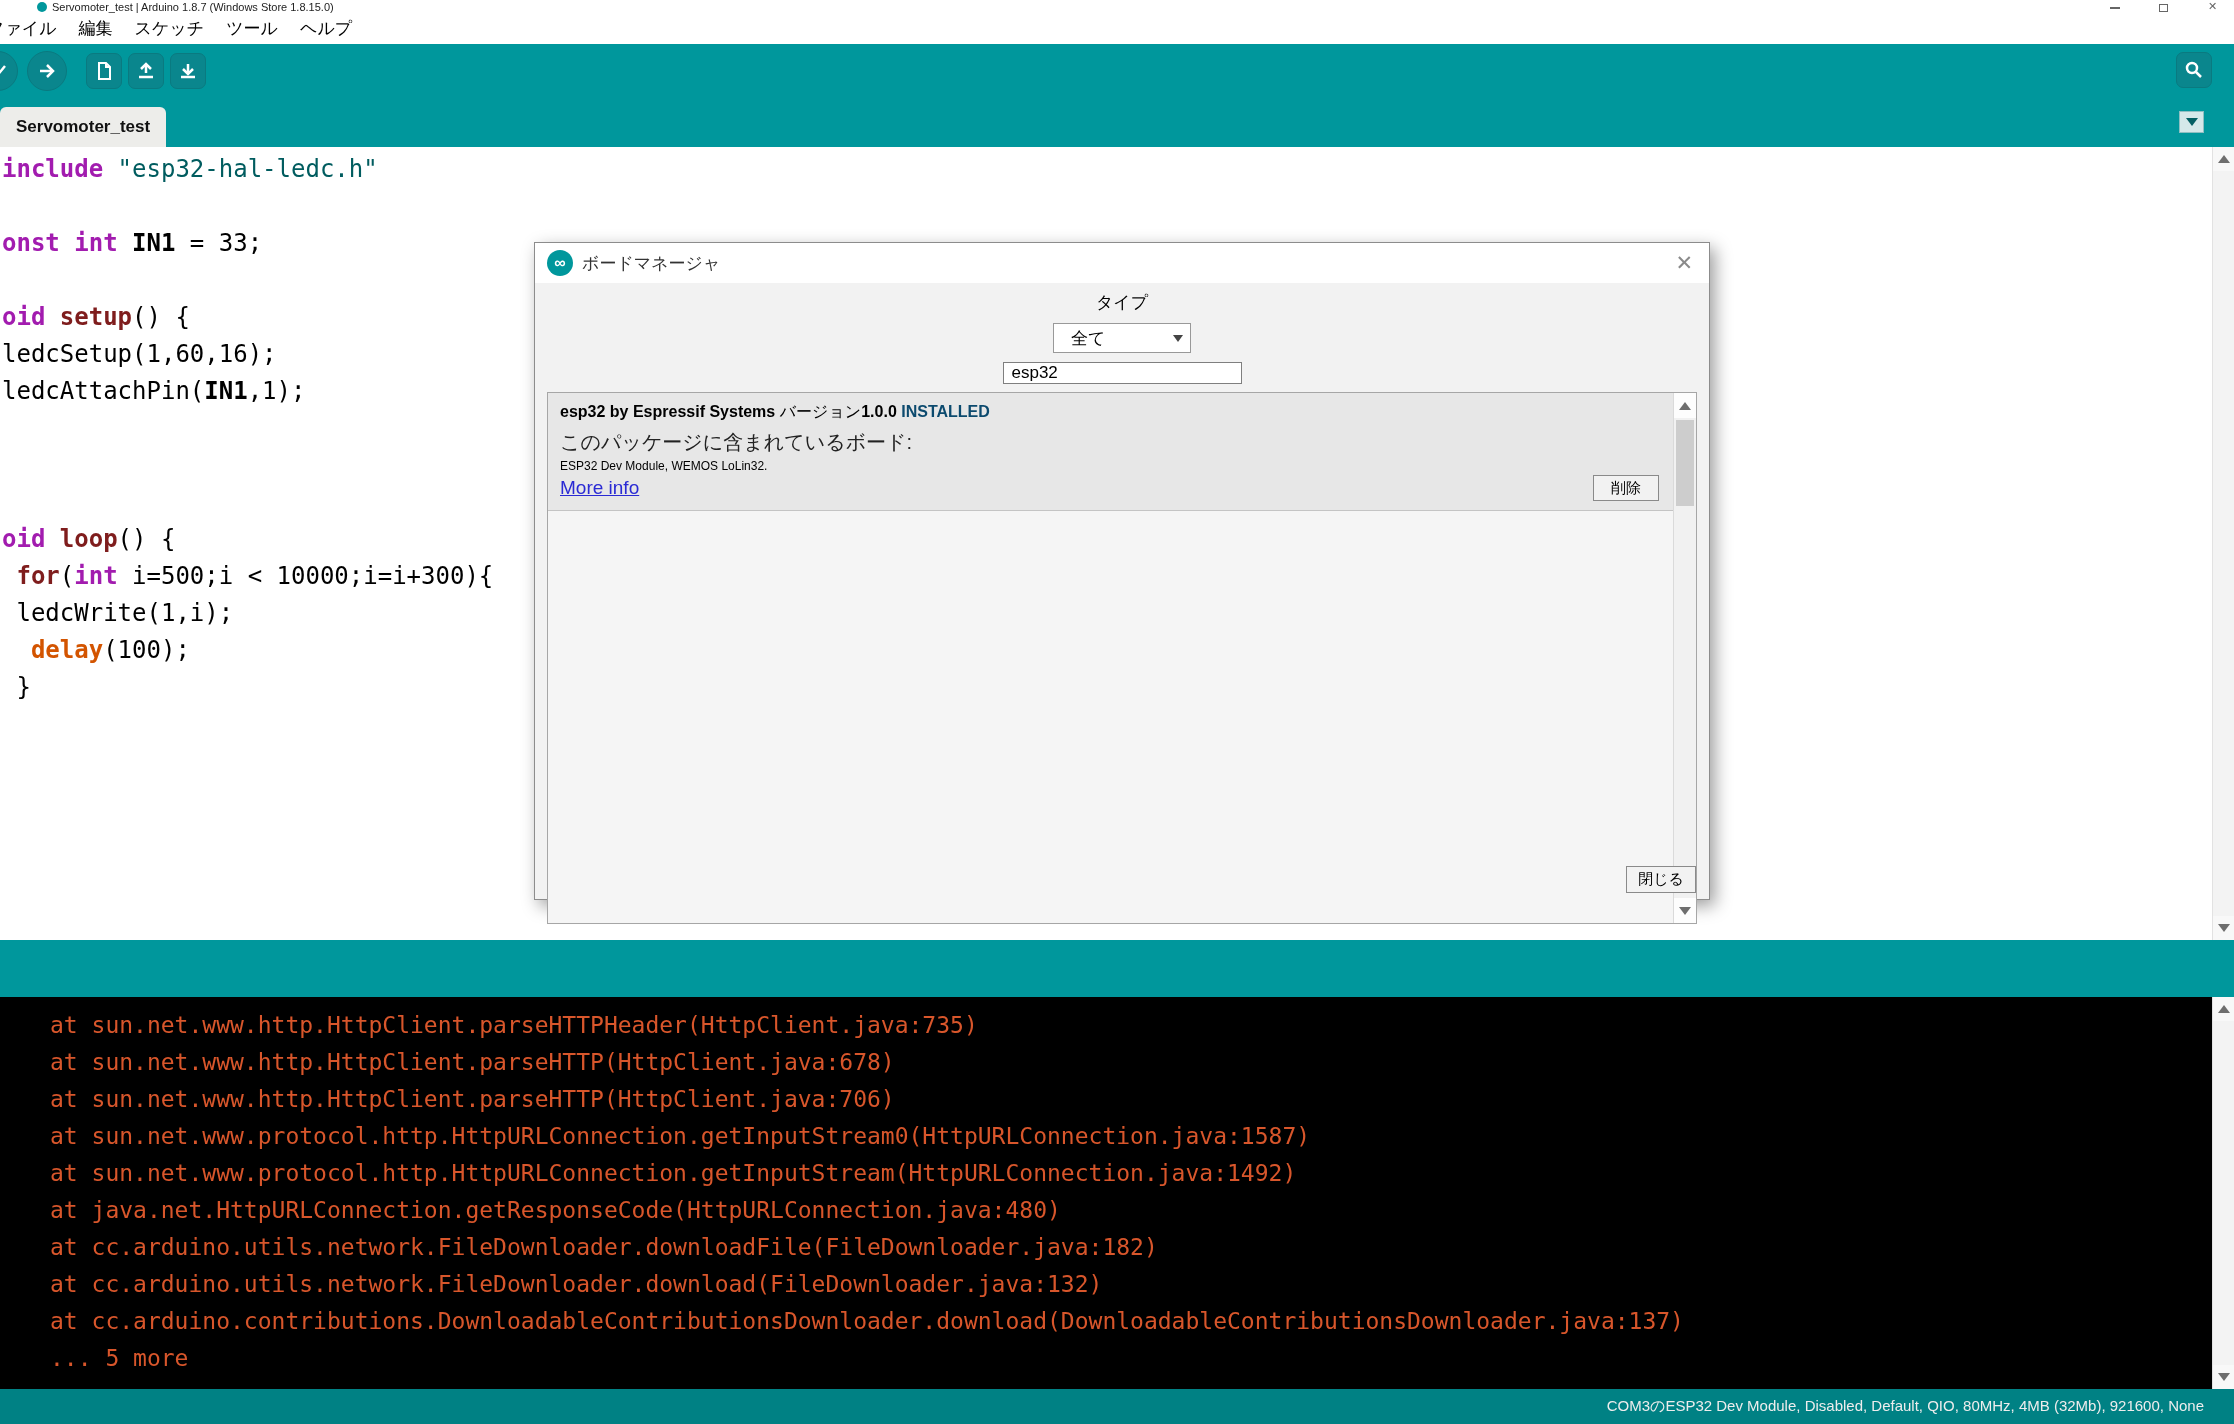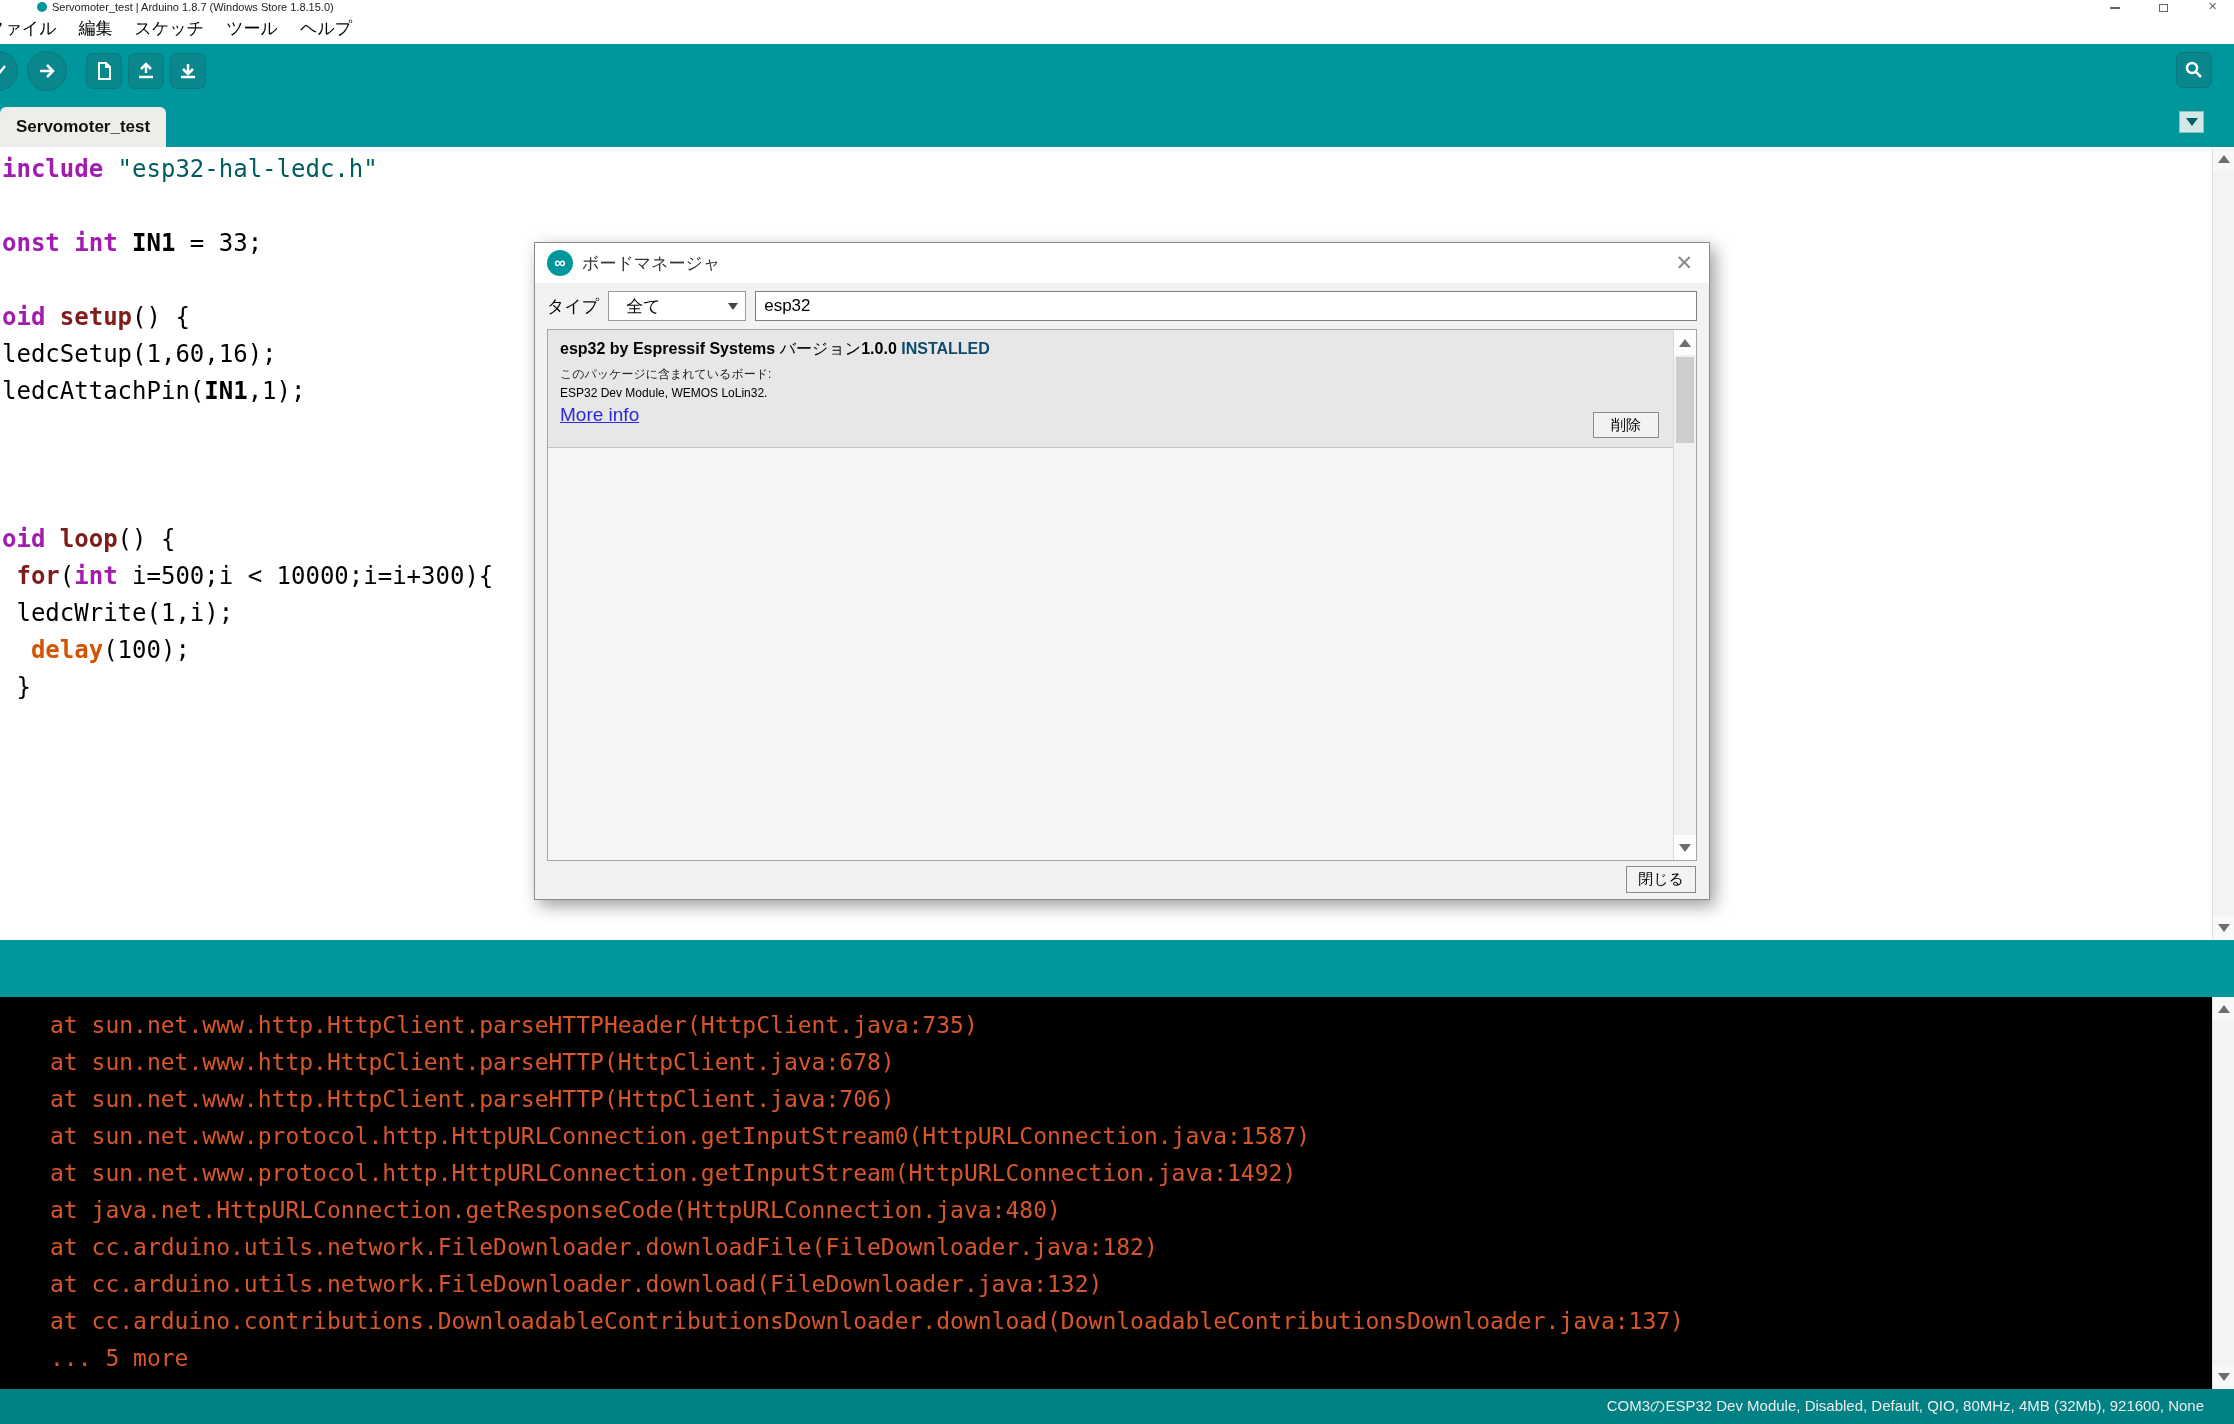--- a/index.html
+++ b/index.html
@@ -86,36 +86,36 @@
   .dialog { position: absolute; left: 534px; top: 242px; width: 1176px; height: 658px;
             background: #F2F2F2; border: 1px solid #8C8C8C;
             box-shadow: 5px 6px 16px rgba(0,0,0,.38); }
   .dlg-title { height: 40px; background: #FFF; display: flex; align-items: center;
                padding: 0 12px; font-size: 17px; color: #333; }
   .dlg-icon { width: 26px; height: 26px; border-radius: 50%; background: #00979C; color: #fff;
               display: flex; align-items: center; justify-content: center; font-size: 16px;
               font-weight: bold; margin-right: 9px; flex: none; }
   .dlg-close { margin-left: auto; font-size: 21px; color: #8A8A8A; padding: 0 4px; }
   .dlg-body { padding: 8px 12px; position: relative; height: 618px; }
-  .dlg-row { display: flex; align-items: center; gap: 9px; }
+  .dlg-row { display: flex; align-items: center; gap: 9px; flex-direction: column; }
   .type-label { font-size: 17px; color: #000; flex: none; }
   .select { width: 138px; height: 30px; background: #fff; border: 1px solid #999;
             display: flex; align-items: center; padding: 0 17px; font-size: 17px; position: relative; flex: none; }
   .sel-arrow { position: absolute; right: 7px; top: 11px; width: 0; height: 0;
                border-left: 5px solid transparent; border-right: 5px solid transparent;
                border-top: 7px solid #444; }
   .search-input { flex: 1; height: 30px; border: 1px solid #7F7F7F; font-size: 17px;
                   padding: 0 8px; background: #fff; font-family: "Liberation Sans", sans-serif; }
   .list { margin-top: 8px; height: 532px; background: #F5F5F5; border: 1px solid #A6A6A6; position: relative; }
   .entry { position: absolute; left: 0; top: 0; right: 23px; background: #E7E7E7;
            border-bottom: 1px solid #C4C4C4; padding: 9px 12px 10px 12px; min-height: 118px; }
   .entry-line1 { font-size: 16px; color: #000; }
   .b { font-weight: bold; }
   .installed { color: #0c4a6e; font-weight: bold; }
-  .entry-line2 { font-size: 12px; color: #222; margin-top: 6px; }
+  .entry-line2 { font-size: 20px; color: #222; margin-top: 6px; }
   .entry-line3 { font-size: 12px; color: #000; margin-top: 3px; }
   .more-info { display: inline-block; margin-top: 4px; font-size: 19px; color: #2A2AD4;
                text-decoration: underline; cursor: pointer; }
   .win-btn { background: #F2F2F2; border: 1px solid #8A8A8A; font-size: 15px; color: #000;
              display: flex; align-items: center; justify-content: center;
              font-family: "Liberation Sans", sans-serif; }
   .remove-btn { position: absolute; right: 14px; bottom: 9px; width: 66px; height: 26px; }
   .list-scroll { position: absolute; right: 0; top: 0; bottom: 0; width: 23px;
                  background: #F1F1F1; border-left: 1px solid #DADADA; }
   .list-scroll .scroll-btn { width: 22px; height: 25px; background: #FDFDFD; }

